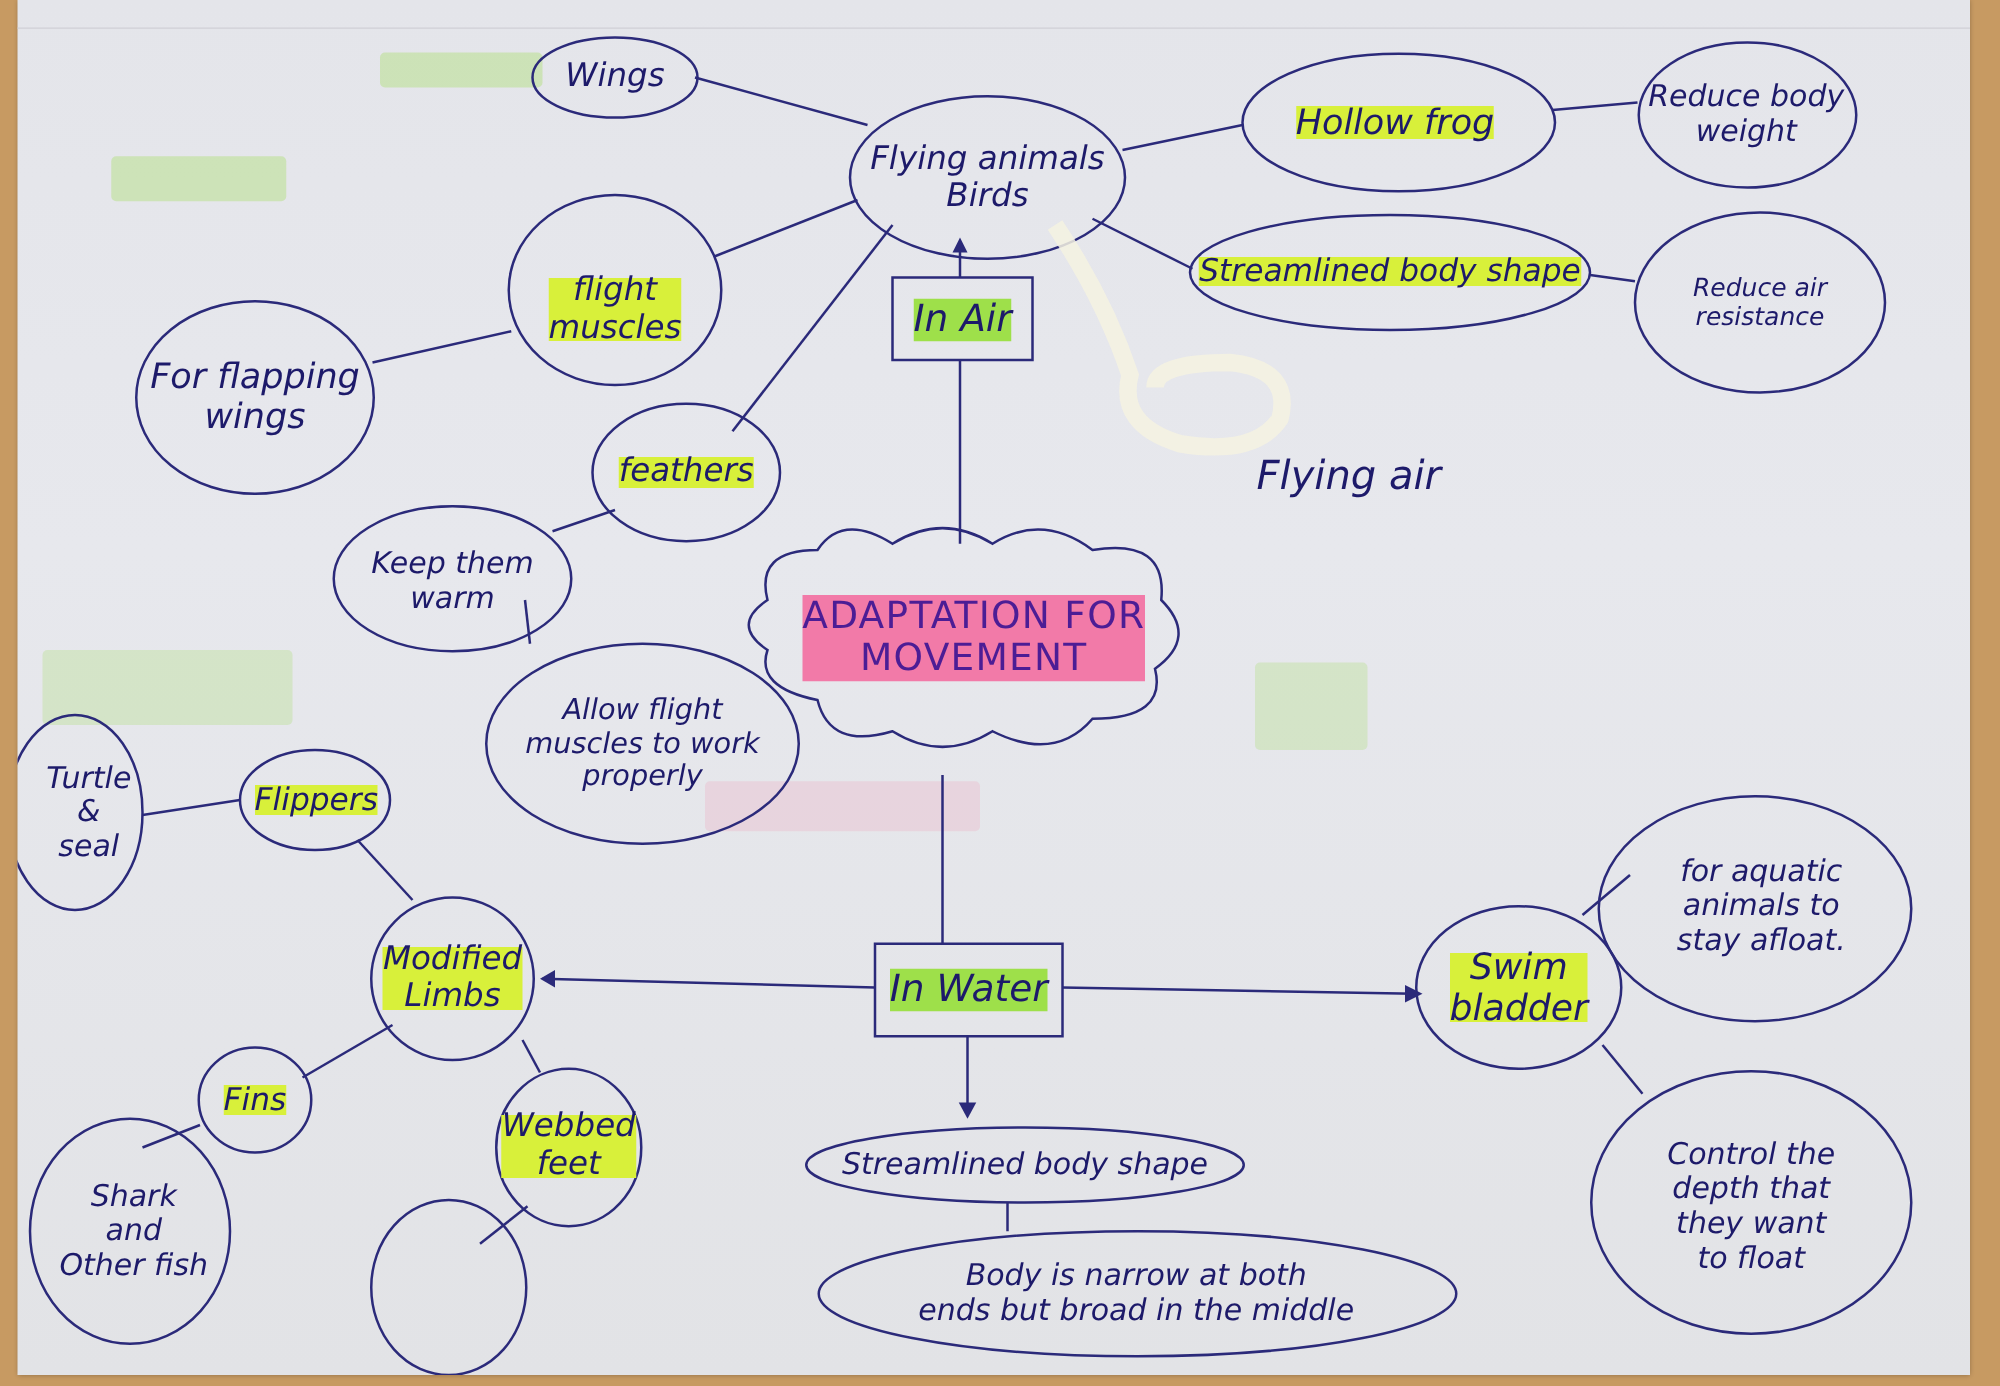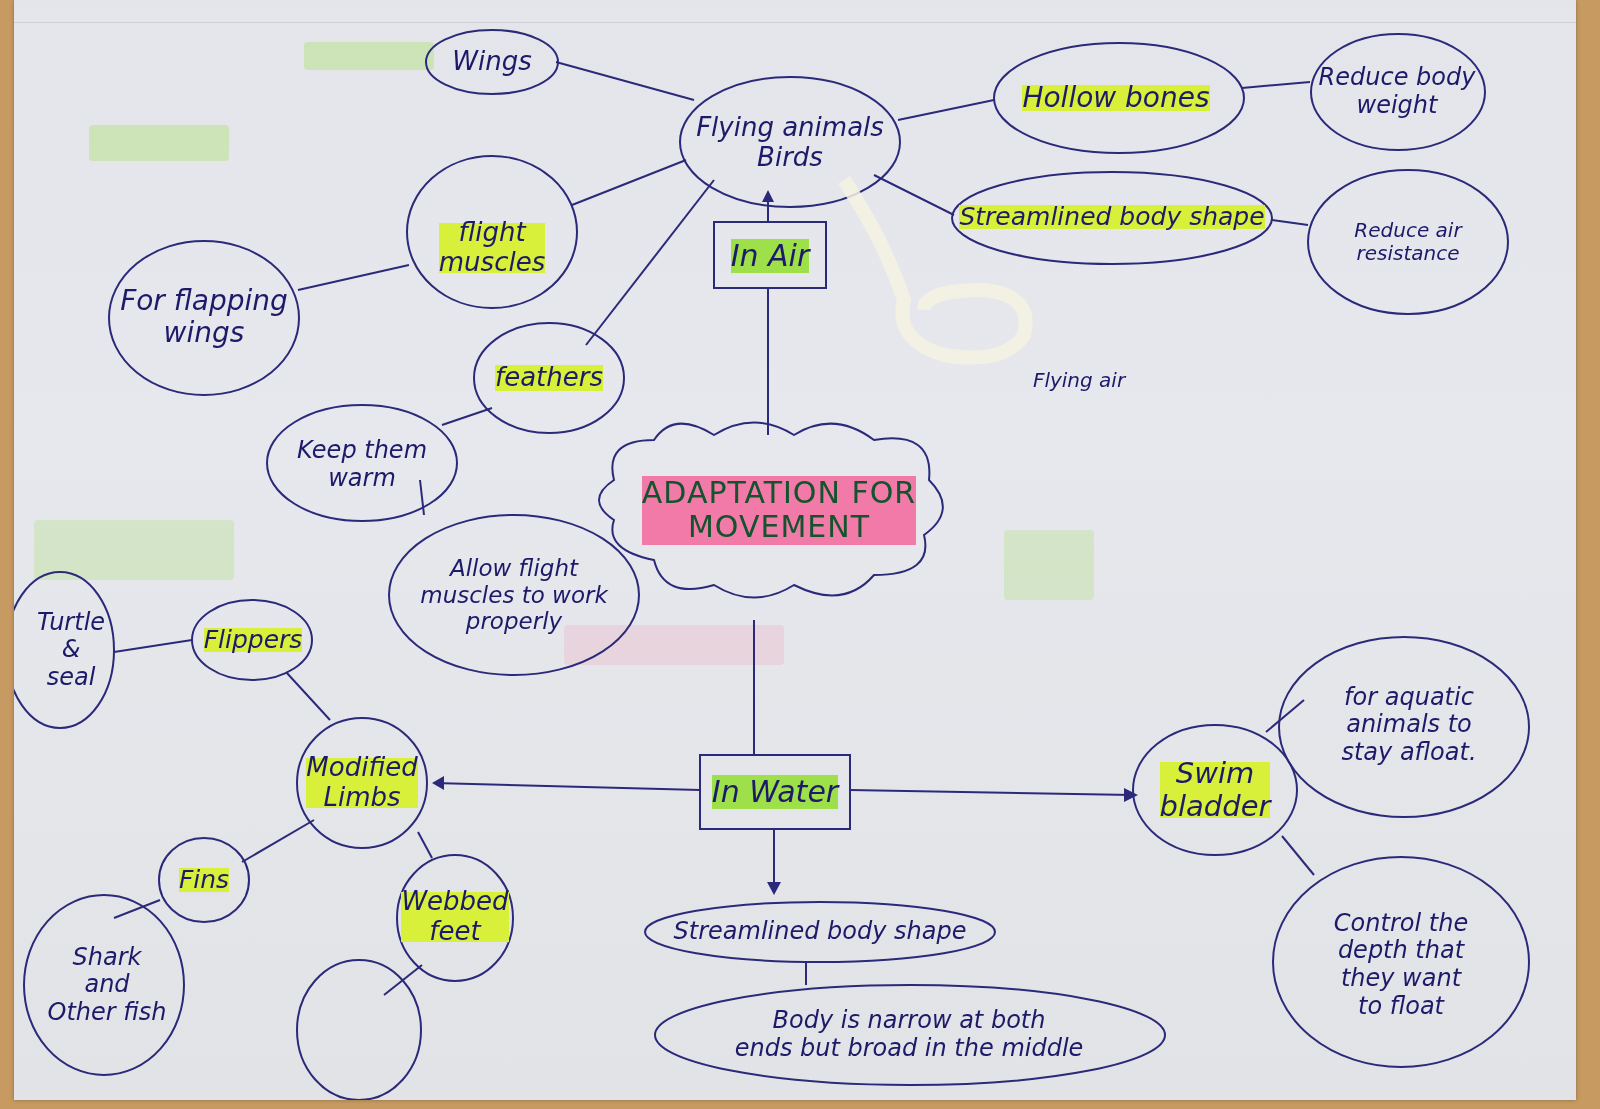--- a/index.html
+++ b/index.html
@@ -4,21 +4,21 @@
 <style>
   html,body{margin:0;padding:0;}
   body{width:1600px;height:1109px;overflow:hidden;background:#c79a62;font-family:"DejaVu Sans",sans-serif;}
   #paper{position:absolute;left:14px;top:0;width:1562px;height:1100px;background:linear-gradient(180deg,#e4e5ea 0%,#e7e8ed 40%,#e2e3e6 100%);box-shadow:0 0 4px rgba(0,0,0,.3);}
   #paper:before{content:"";position:absolute;left:0;right:0;top:22px;height:1px;background:#cfd0d6;}
   svg{position:absolute;left:0;top:0;}
   .node{position:absolute;display:flex;align-items:center;justify-content:center;text-align:center;color:#1d1a6a;font-family:"DejaVu Sans",sans-serif;font-style:oblique;line-height:1.15;box-sizing:border-box;}
   .node span{white-space:pre-line;}
   .hl span{background:linear-gradient(180deg,transparent 8%,#d8f03a 8%,#d8f03a 92%,transparent 92%);}
   .hlg span{background:#9ee04a;}
-  .pink span{background:#f27aa8;color:#14532d;letter-spacing:1px;font-style:normal;}
+  .pink span{background:#f27aa8;color:#4c1d95;letter-spacing:1px;font-style:normal;}
   .faint{position:absolute;border-radius:4px;}
 </style>
 </head>
 <body>
 
 <div id="paper">
 
   <div class="faint" style="left:290px;top:42px;width:130px;height:28px;background:rgba(160,220,90,.35);"></div>
   <div class="faint" style="left:75px;top:125px;width:140px;height:36px;background:rgba(160,220,90,.35);"></div>
   <div class="faint" style="left:20px;top:520px;width:200px;height:60px;background:rgba(160,220,90,.25);"></div>
@@ -114,37 +114,37 @@
   <div class="node" style="left:256px;top:425px;width:184px;height:80px;font-size:24px;">
       <span>Keep them
 warm</span>
     </div>
   <div class="node" style="left:380px;top:530px;width:240px;height:130px;font-size:23px;">
       <span>Allow flight
 muscles to work
 properly</span>
     </div>
   <div class="node hl" style="left:982px;top:70px;width:240px;height:56px;font-size:28px;">
-      <span>Hollow bones</span>
+      <span>Hollow frog</span>
     </div>
   <div class="node" style="left:1298px;top:50px;width:170px;height:84px;font-size:24px;">
       <span>Reduce body
 weight</span>
     </div>
   <div class="node hl" style="left:940px;top:194px;width:316px;height:46px;font-size:25px;">
       <span>Streamlined body shape</span>
     </div>
   <div class="node" style="left:1296px;top:200px;width:196px;height:84px;font-size:20px;">
       <span>Reduce air
 resistance</span>
     </div>
   <div class="node hlg" style="left:700px;top:226px;width:112px;height:60px;font-size:30px;justify-content:center;">
       <span>In Air</span>
     </div>
-  <div class="node" style="left:990px;top:360px;width:150px;height:40px;font-size:20px;text-align:center;">
+  <div class="node" style="left:990px;top:360px;width:150px;height:40px;font-size:32px;text-align:center;">
       <span>Flying air</span>
     </div>
 
   <div class="node pink" style="left:600px;top:450px;width:330px;height:120px;font-size:30px;">
       <span>ADAPTATION FOR
 MOVEMENT</span>
     </div>
 
   <div class="node hlg" style="left:686px;top:757px;width:150px;height:70px;font-size:30px;">
       <span>In Water</span>

